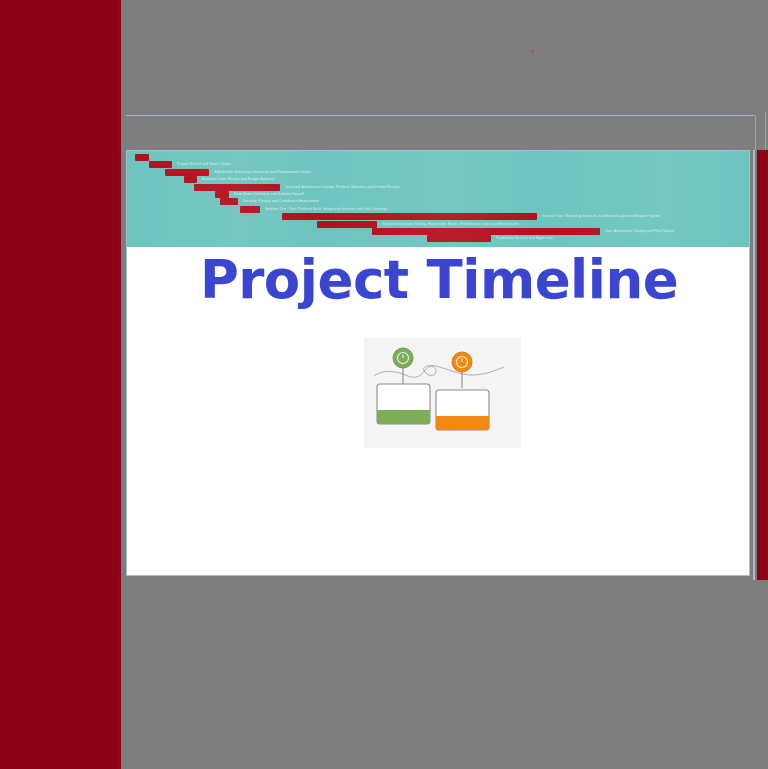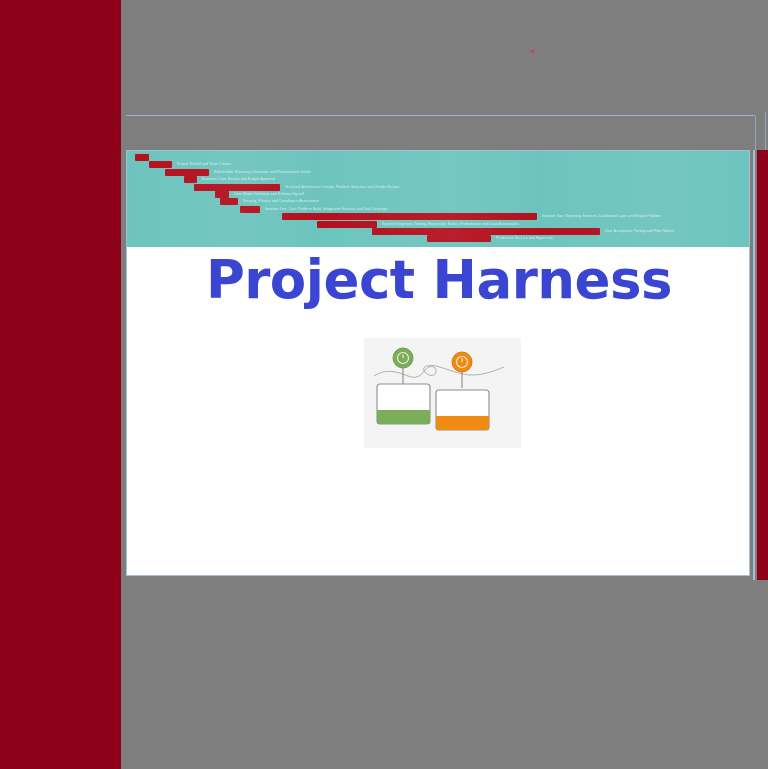--- a/index.html
+++ b/index.html
@@ -250,21 +250,21 @@
             <div class="gantt-bar" style="width: 228px; background: rgb(180, 16, 30);"></div>
             <div class="gantt-label">User Acceptance Testing and Pilot Rollout</div>
           </div>
           <div class="gantt-row" style="left: 300px; top: 84.4px;">
             <div class="gantt-bar" style="width: 64px; background: rgb(180, 16, 30);"></div>
             <div class="gantt-label">Production Go-Live and Hypercare</div>
           </div>
         </div>
     </div>
 
-    <div id="slide-title">Project Harness</div>
+    <div id="slide-title">Project Timeline</div>
 
     <div id="illustration">
       <svg viewBox="0 0 157 110" xmlns="http://www.w3.org/2000/svg">
 
         <path d="M10 38 C 22 30, 34 34, 44 38 C 54 42, 58 36, 62 31 C 66 27, 72 28, 72 33 C 72 38, 66 39, 62 35 C 56 30, 62 26, 72 28 C 84 31, 96 37, 108 37 C 120 37, 130 33, 140 29" fill="none" stroke="#8d8d8d" stroke-width="0.9" opacity="0.75"></path>
 
         <line x1="39" y1="26" x2="39" y2="47" stroke="#8d8d8d" stroke-width="1.1"></line>
 
         <line x1="98" y1="30" x2="98" y2="50" stroke="#8d8d8d" stroke-width="1.1"></line>
 

